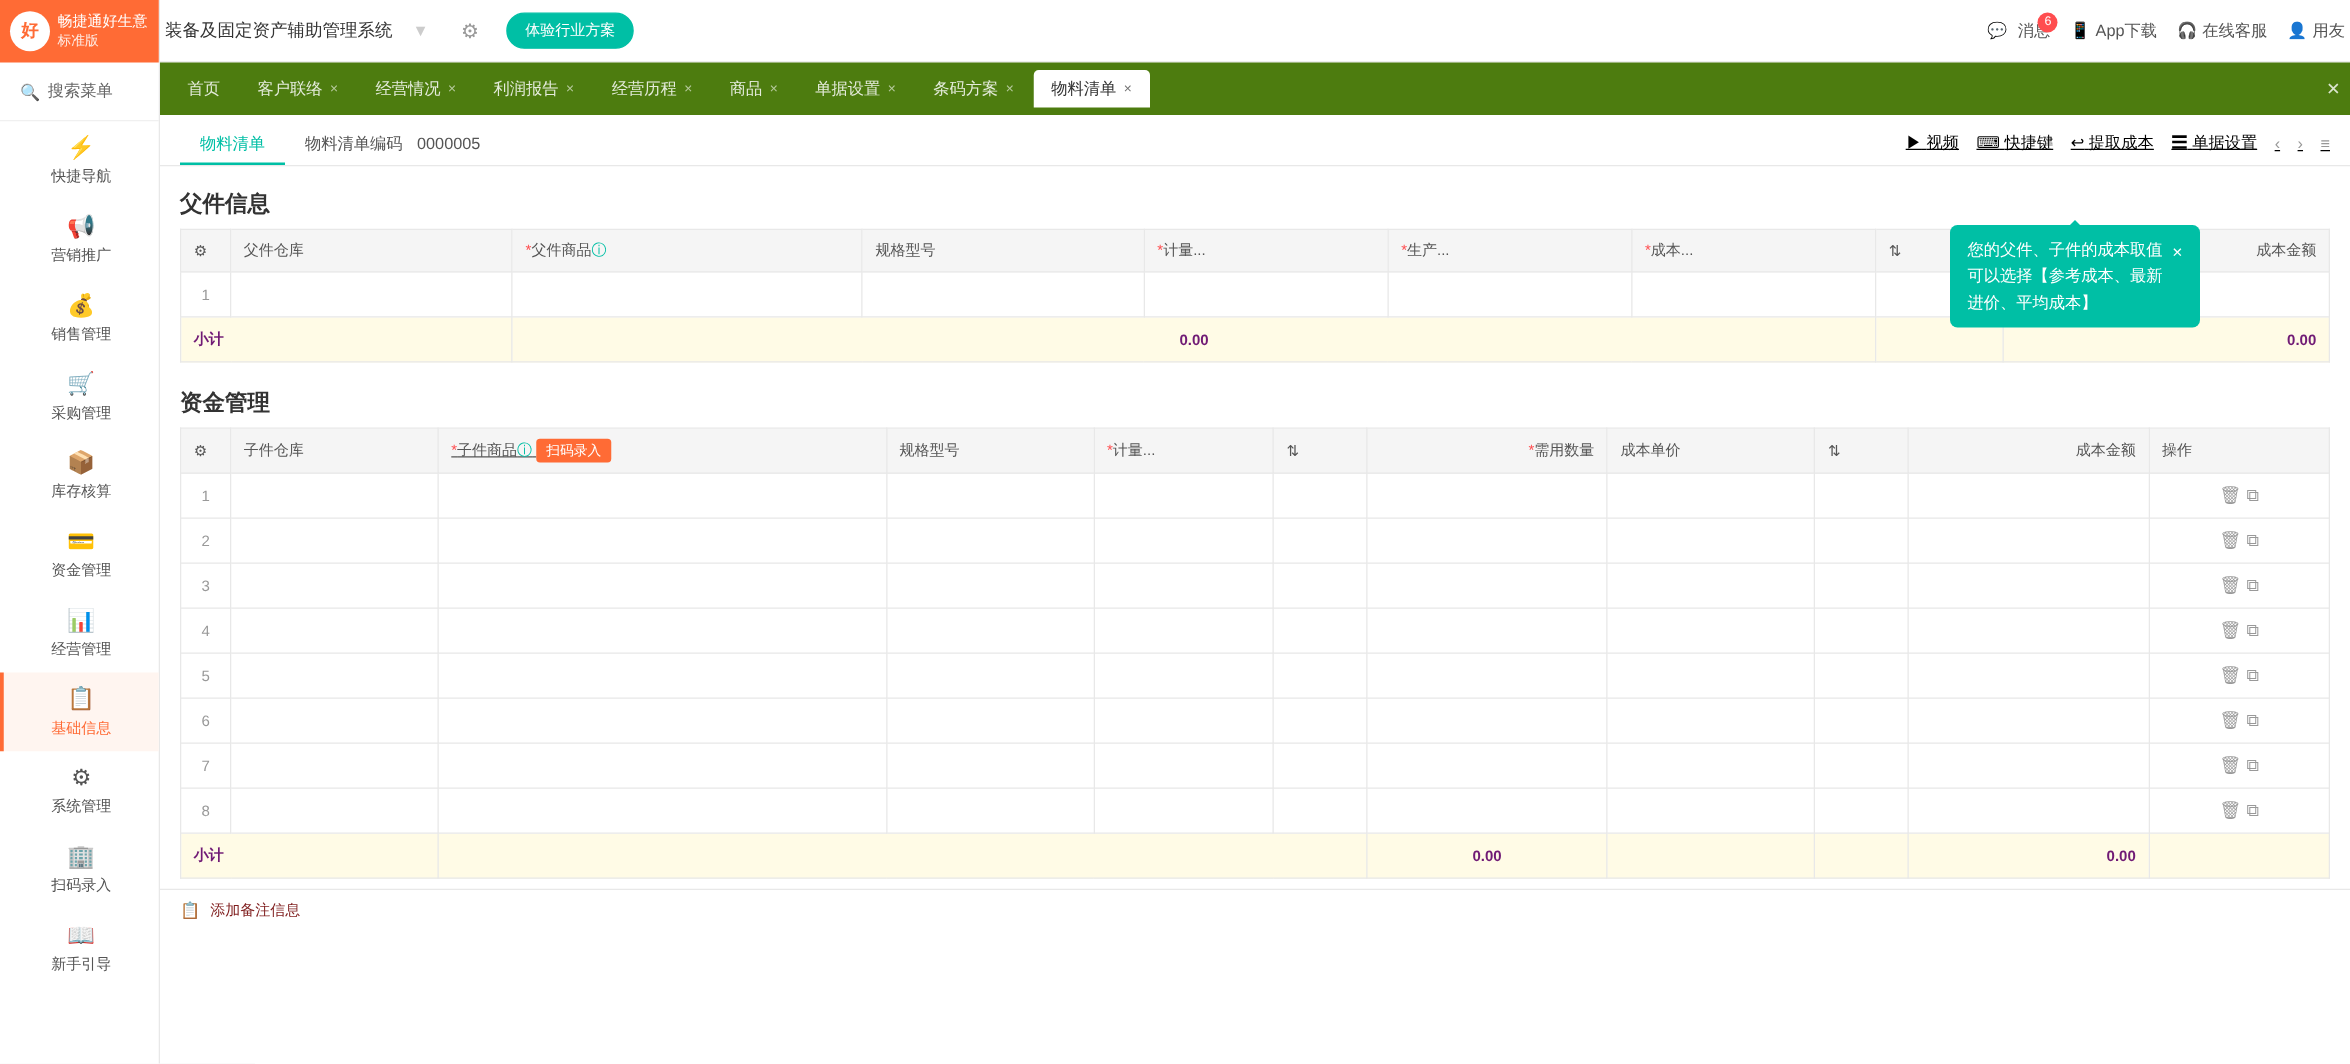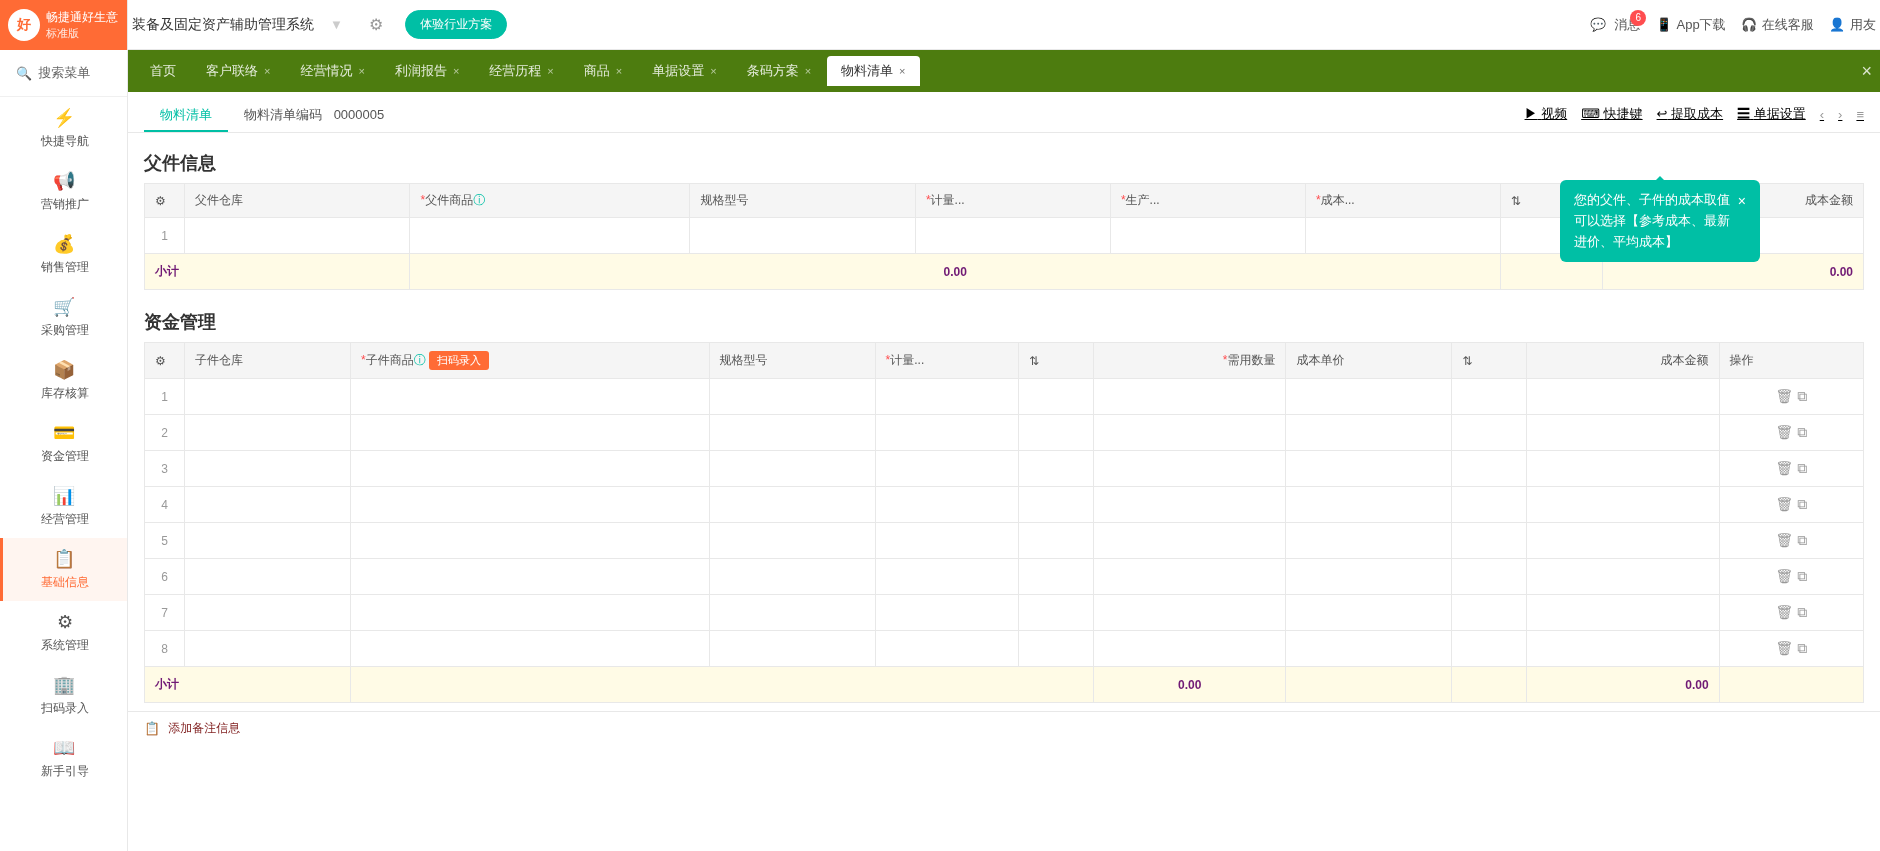--- a/index.html
+++ b/index.html
@@ -502,21 +502,21 @@
         </table>
       </div>
 
       <div class="section" style="margin-top:12px;">
         <div class="section-title">资金管理</div>
         <table class="data-table">
           <thead>
             <tr>
               <th class="settings-col">⚙</th>
               <th>子件仓库</th>
-              <th style="min-width:140px;">
+              <th style="min-width:140px;text-decoration:underline;">
                 <span class="required">*</span>子件商品<span style="color:#00bfa5;">ⓘ</span>
                 <button class="scan-btn">扫码录入</button>
               </th>
               <th>规格型号</th>
               <th><span class="required">*</span>计量...</th>
               <th>⇅</th>
               <th style="min-width:80px;text-align:right;"><span class="required">*</span>需用数量</th>
               <th style="min-width:60px;">成本单价</th>
               <th>⇅</th>
               <th style="text-align:right;min-width:80px;">成本金额</th>

